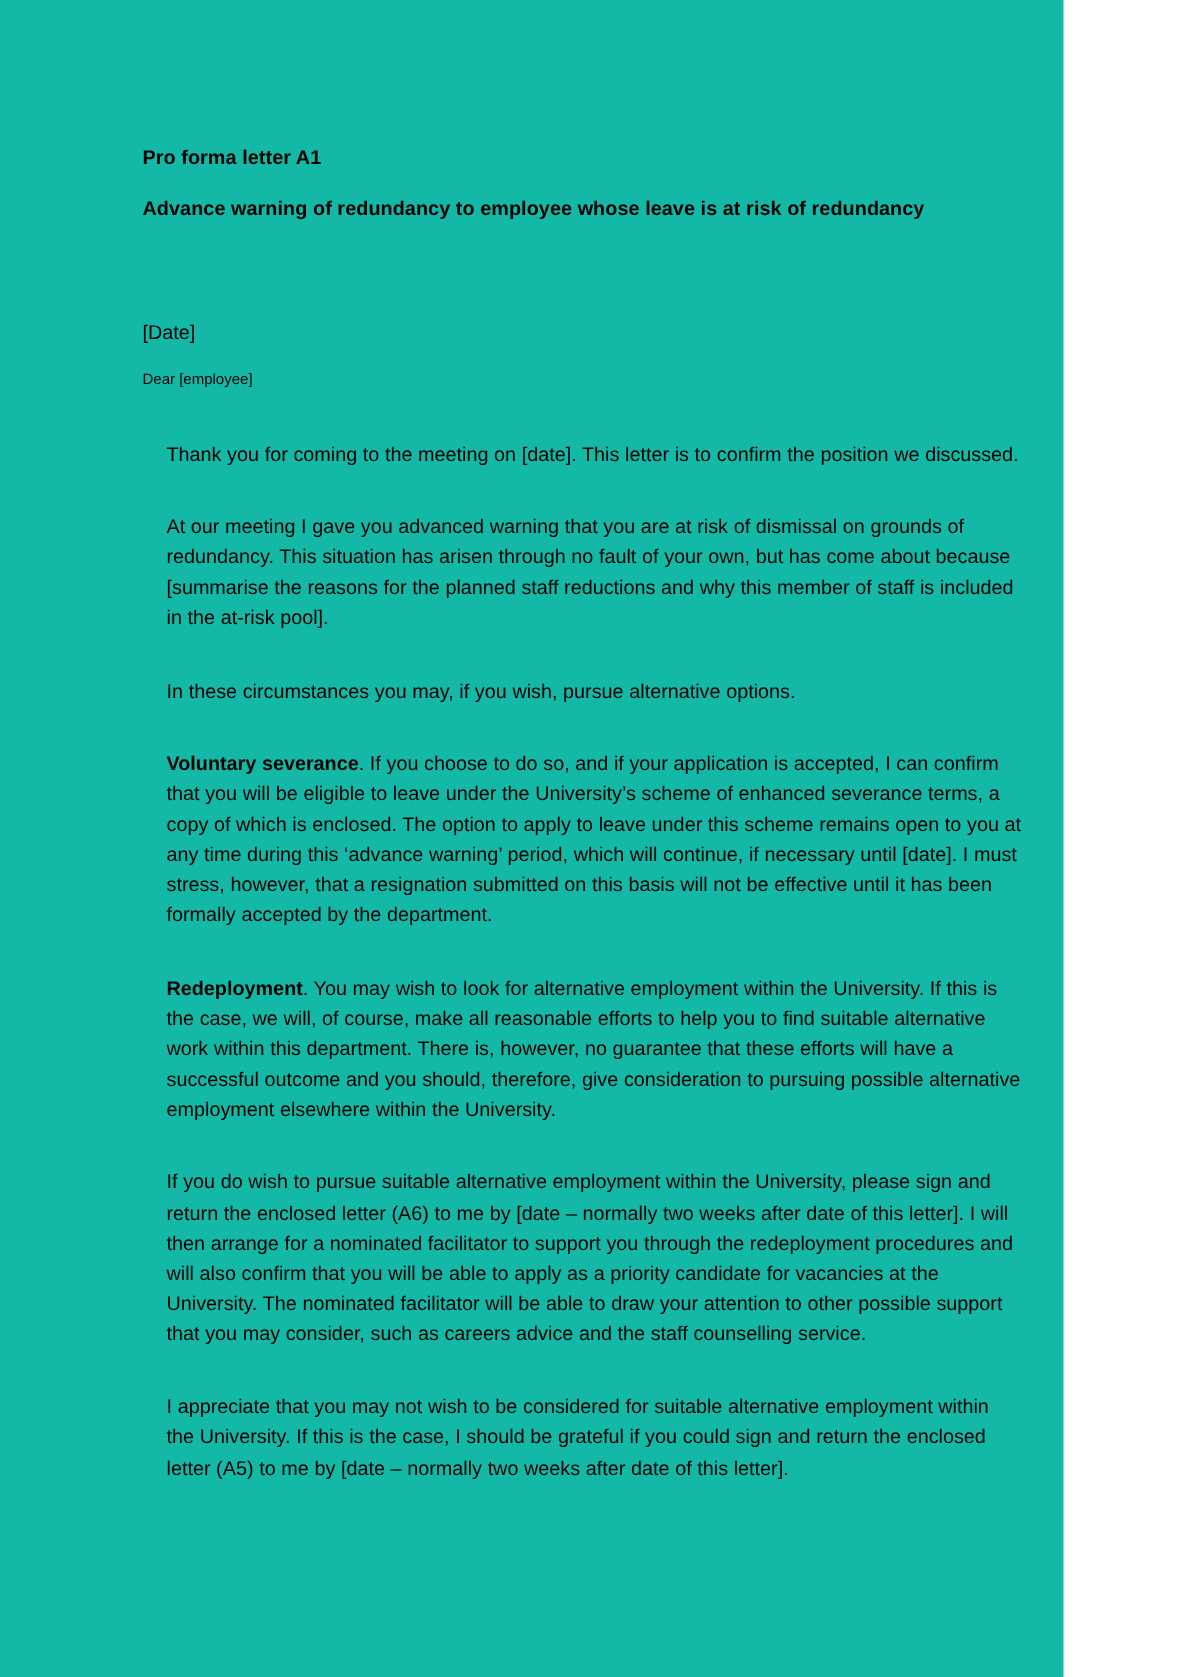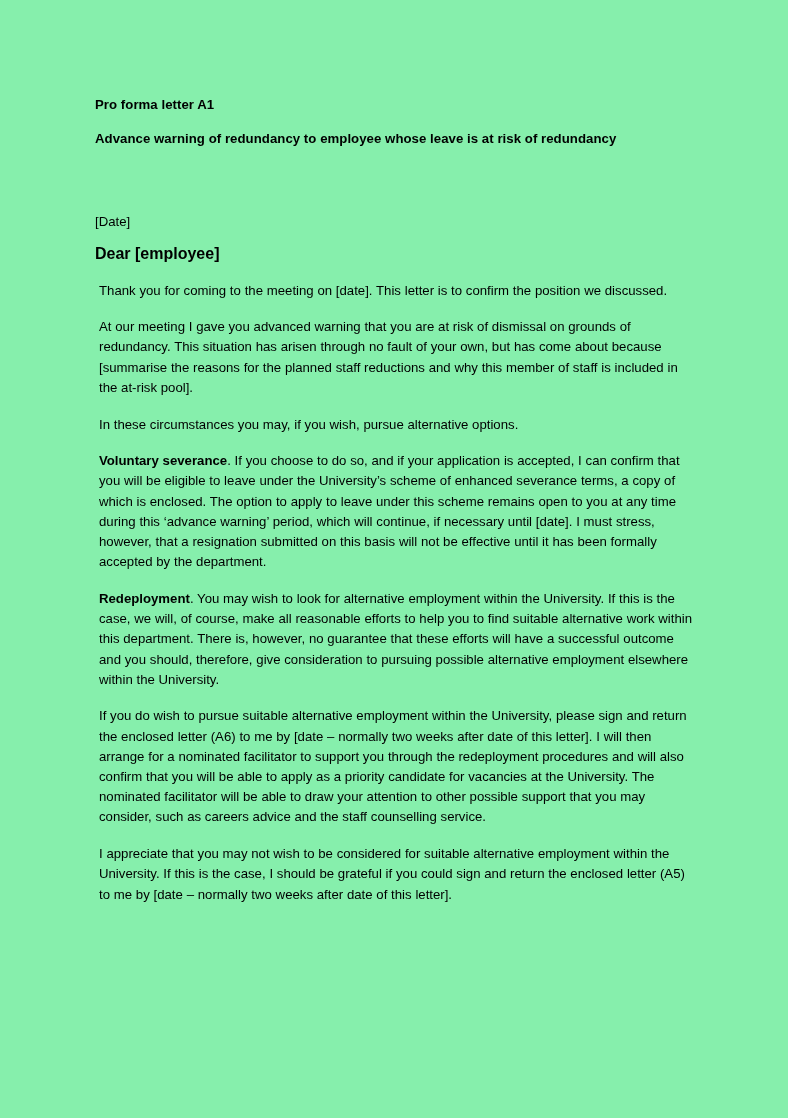--- a/index.html
+++ b/index.html
@@ -7,23 +7,23 @@
     margin: 0;
     padding: 0;
     background: #ffffff;
   }
   body {
     font-family: "Liberation Sans", sans-serif;
     color: #000000;
   }
   .page {
     position: relative;
-    width: 788px;
+    width: 709px;
     height: 1118px;
-    background: #86efac;
+    background: #14b8a6;
     overflow: hidden;
     box-sizing: border-box;
     padding-left: 42px;
   }
   .content {
     position: absolute;
     left: 95px;
     top: 96px;
     width: 602px;
   }
@@ -37,30 +37,29 @@
   .heading.last {
     margin-bottom: 0;
   }
   .date-line {
     font-size: 13.2px;
     line-height: 20px;
     margin: 0;
     padding-top: 49px;
   }
   .salutation {
-    font-size: 16px;
+    font-size: 10px;
     line-height: 20px;
     margin: 0;
     padding-top: 12px;
-    font-weight: bold;
   }
   p.body-para {
     font-size: 13.2px;
     line-height: 20.2px;
-    margin: 4px;
+    margin: 16px;
     padding-top: 12.5px;
     text-align: left;
     word-spacing: 0.1px;
   }
   .lead {
     font-weight: bold;
     text-align: center;
   }
 </style>
 </head>

